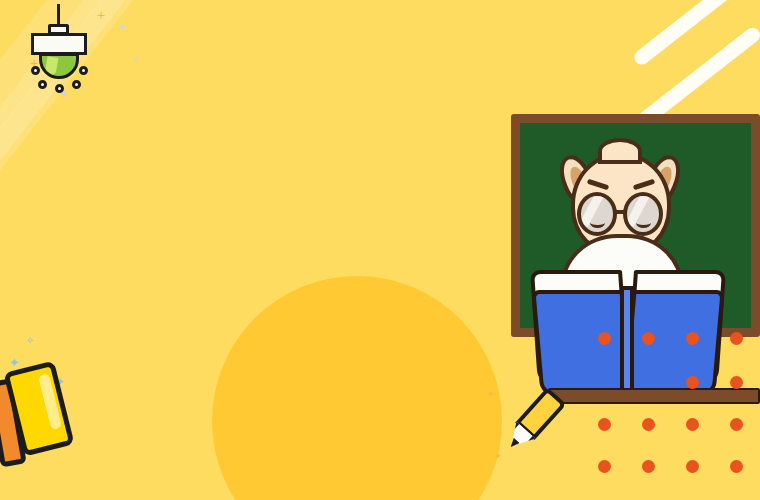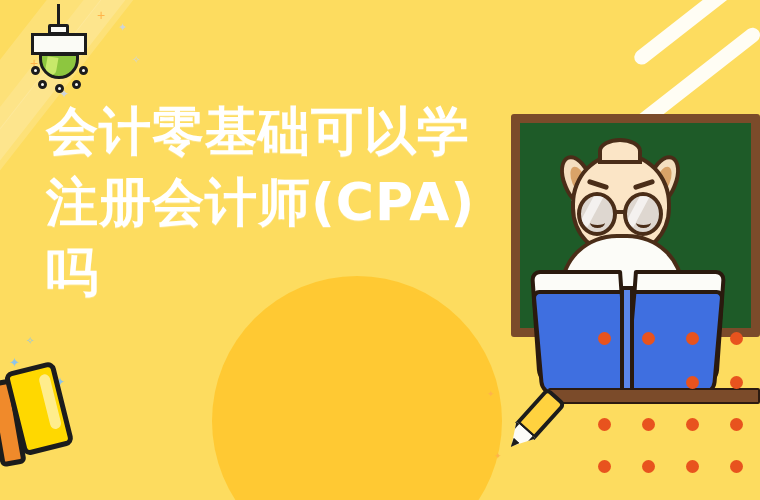--- a/index.html
+++ b/index.html
@@ -348,15 +348,14 @@
     <div class="spine-o"></div>
     <div class="cover-y"></div>
   </div>
 
   <div class="pencil">
     <div class="barrel"></div>
     <div class="tip"></div>
     <div class="lead"></div>
   </div>
 
-  <div class="title">会计零基础可以学注册会计师(CPA)吗</div>
 
 </div>
 
 </body></html>

